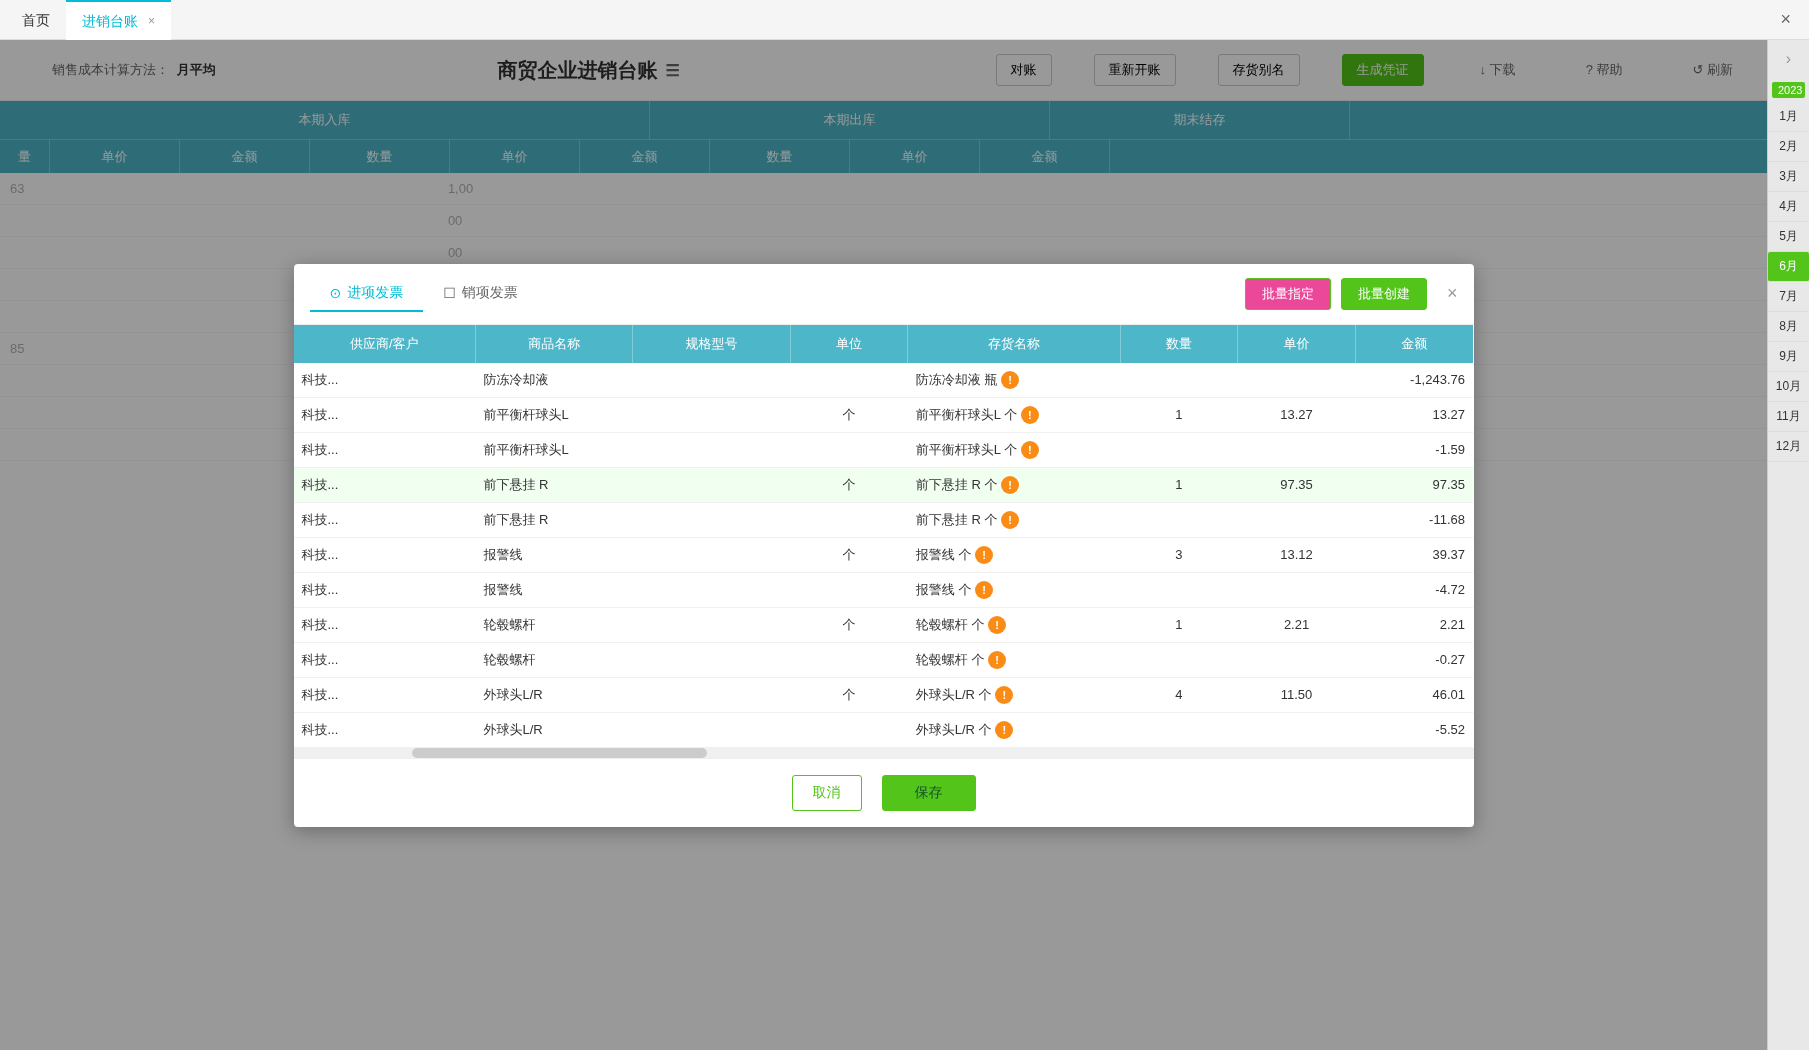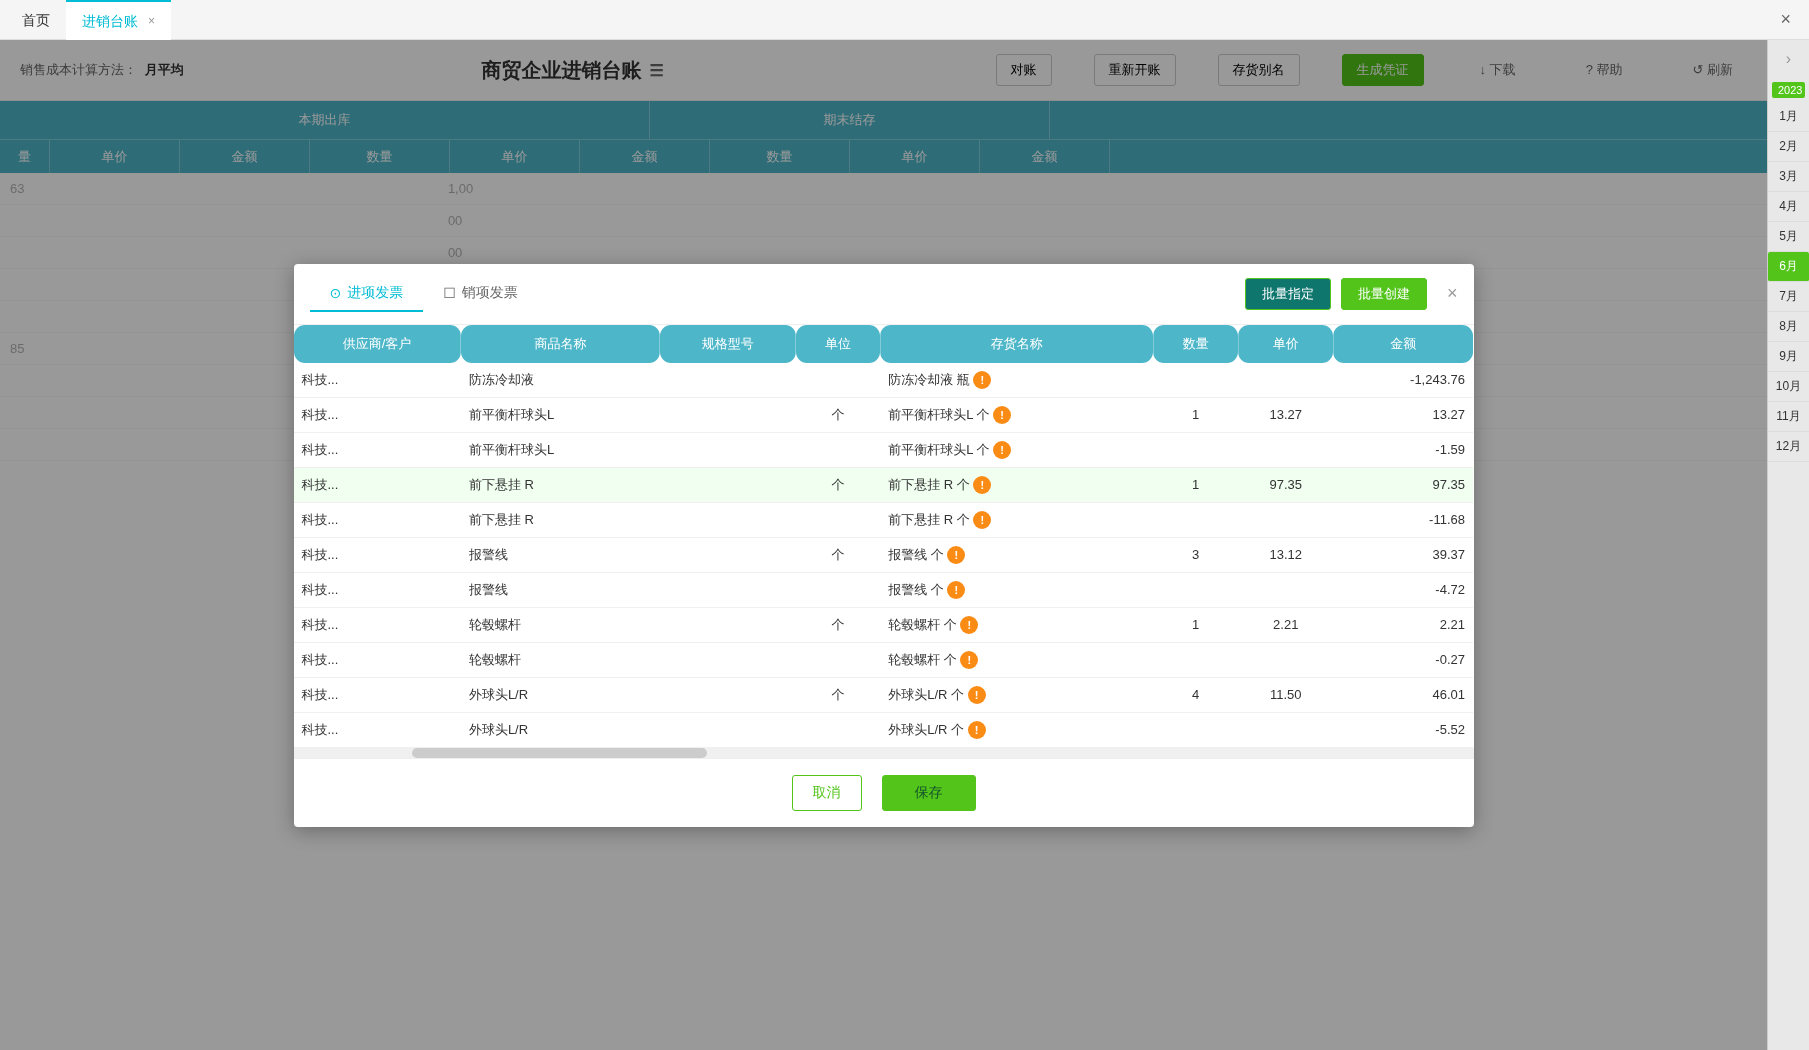--- a/index.html
+++ b/index.html
@@ -30,21 +30,21 @@
     .main-area { display: flex; height: calc(1050px - 40px); }
 
     
     .left-panel { flex: 1; background: #fff; overflow: hidden; position: relative; }
 
     
     .page-header {
       display: flex; align-items: center; padding: 14px 20px;
       border-bottom: 1px solid #eee; background: #fff;
     }
-    .cost-method { font-size: 13px; color: #666; }
+    .cost-method { font-size: 13px; color: #666; margin-left: 32px; }
     .page-title { font-size: 20px; font-weight: bold; color: #333; margin: 0 auto; display: flex; align-items: center; gap: 8px; }
     .page-title-icon { font-size: 16px; color: #666; }
     .header-buttons { display: flex; gap: 8px; }
     .btn { padding: 6px 14px; border-radius: 3px; cursor: pointer; font-size: 13px; border: 1px solid #ccc; background: #fff; margin-left: 34px; }
     .btn-green { background: #52c41a; color: #fff; border: 1px solid #52c41a; }
     .btn-icon { color: #666; border: none; background: none; display: flex; align-items: center; gap: 4px; }
     .th-cell { border-right: 1px solid rgba(255,255,255,0.3); }
 
     
     .right-sidebar {
@@ -90,34 +90,34 @@
       padding: 8px 20px; cursor: pointer; font-size: 14px;
       border-bottom: 2px solid transparent; color: #666;
       display: flex; align-items: center; gap: 6px;
     }
     .dialog-tab.active {
       color: #00bcd4; border-bottom: 2px solid #00bcd4;
     }
     .dialog-tab-icon { font-size: 14px; }
     .dialog-header-right { margin-left: auto; display: flex; gap: 10px; align-items: center; }
     .btn-batch { padding: 6px 16px; border-radius: 3px; cursor: pointer; font-size: 13px; }
-    .btn-batch-assign { background: #0f766e; color: #fff; border: 1px solid #52c41a; }
+    .btn-batch-assign { background: #ec4899; color: #fff; border: 1px solid #52c41a; }
     .btn-batch-create { background: #52c41a; color: #fff; border: 1px solid #52c41a; }
     .dialog-close { font-size: 18px; color: #999; cursor: pointer; margin-left: 10px; }
 
     
     .dialog-table-wrap { flex: 1; overflow-y: auto; overflow-x: auto; }
     .dialog-table {
       width: 100%; border-collapse: collapse; font-size: 13px;
     }
     .dialog-table thead th {
       background: #4db6c8; color: #fff;
-      padding: 10px 8px; text-align: center;
+      padding: 10px 25px; text-align: center;
       border-right: 1px solid rgba(255,255,255,0.3);
-      white-space: nowrap; font-weight: normal; border-radius: 11px;
+      white-space: nowrap; font-weight: normal;
     }
     .dialog-table tbody td {
       padding: 8px 8px; border-bottom: 1px solid #f0f0f0;
       text-align: center; color: #333;
     }
     .dialog-table tbody tr.highlight { background: #f0fff0; }
     .warn-icon {
       display: inline-block; width: 18px; height: 18px;
       background: #fa8c16; border-radius: 50%;
       color: #fff; font-size: 11px; line-height: 18px; text-align: center;
@@ -178,20 +178,21 @@
         <button class="btn">重新开账</button>
         <button class="btn">存货别名</button>
         <button class="btn btn-green">生成凭证</button>
         <button class="btn btn-icon">↓ 下载</button>
         <button class="btn btn-icon">? 帮助</button>
         <button class="btn btn-icon">↺ 刷新</button>
       </div>
     </div>
 
     <div style="background:#4db6c8; color:#fff; display:grid; grid-template-columns: 650px 400px 300px; height:38px; line-height:38px; text-align:center;">
+      <div class="th-cell">本期入库</div>
       <div class="th-cell">本期出库</div>
       <div class="th-cell">期末结存</div>
     </div>
 
     <div style="background:#4db6c8; color:#fff; display:grid; grid-template-columns: 50px 130px 130px 140px 130px 130px 140px 130px 130px 140px; height:34px; line-height:34px; text-align:center; font-size:13px; border-top:1px solid rgba(255,255,255,0.3);">
       <div class="th-cell">量</div>
       <div class="th-cell">单价</div>
       <div class="th-cell">金额</div>
       <div class="th-cell">数量</div>
       <div class="th-cell">单价</div>

